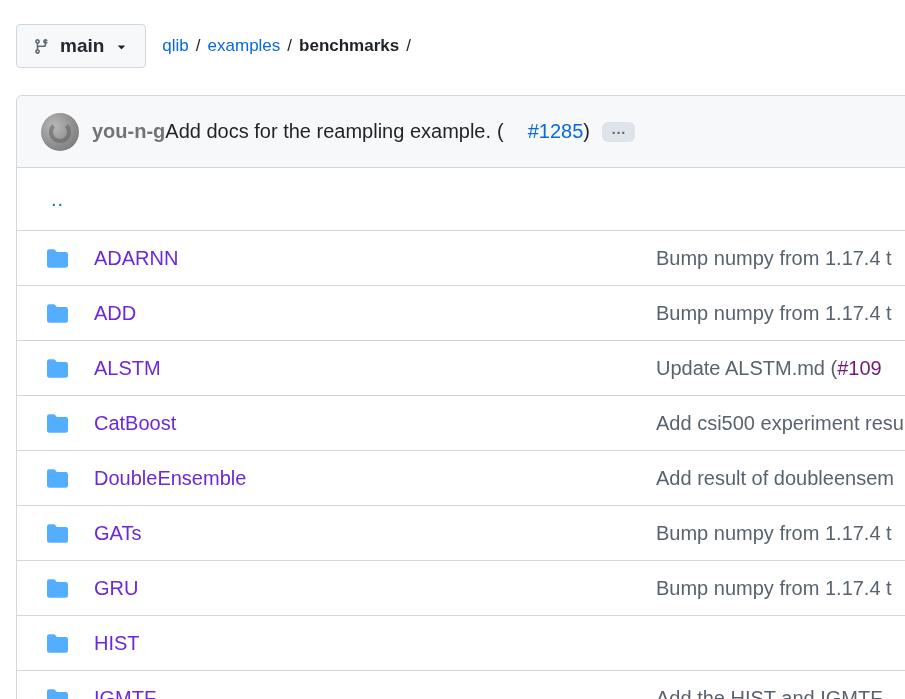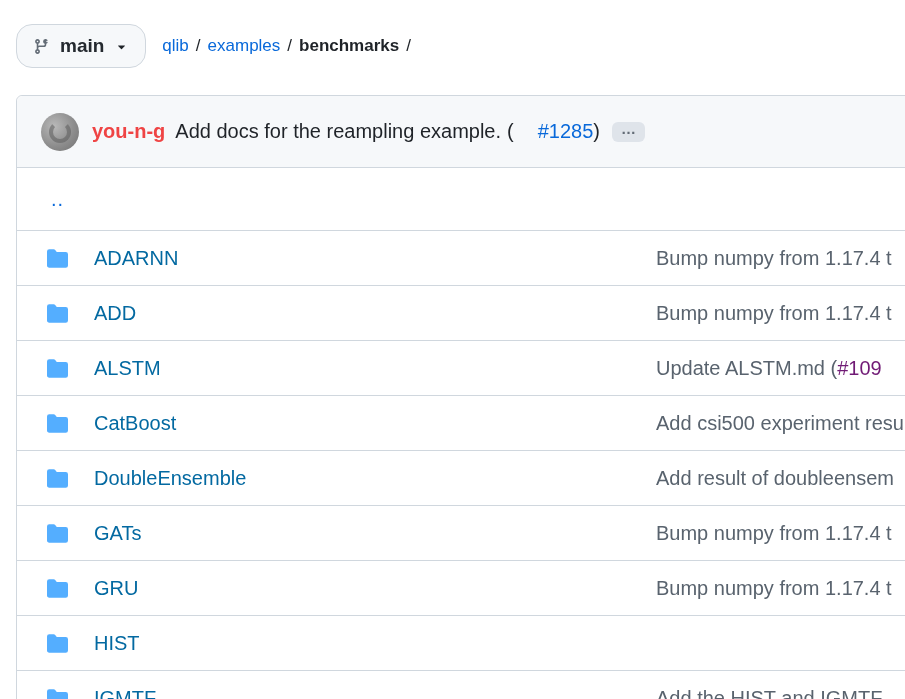--- a/index.html
+++ b/index.html
@@ -20,21 +20,21 @@
     height: 44px;
   }
   .branch-btn {
     display: inline-flex;
     align-items: center;
     gap: 10px;
     height: 44px;
     padding: 0 16px;
     background: #f6f8fa;
     border: 1px solid #d0d7de;
-    border-radius: 16px;
+    border-radius: 4px;
     font-family: inherit;
     font-size: 19px;
     font-weight: 600;
     color: #24292f;
     cursor: pointer;
   }
   .branch-btn svg { display: block; }
   .breadcrumb {
     margin-left: 16px;
     font-size: 17px;
@@ -75,21 +75,21 @@
   }
   .avatar::after {
     content: "";
     position: absolute;
     inset: 8px;
     border-radius: 50%;
     border: 4px solid #5d5d5d;
     border-top-color: transparent;
     opacity: .55;
   }
-  .commit-author { font-weight: 700; color: #ef4444; margin-right: 10px; }
+  .commit-author { font-weight: 700; color: #737373; margin-right: 0; }
   .commit-msg { color: #1f2328; cursor: pointer; }
   .commit-paren { color: #1f2328; }
   .commit-pr-link { color: #0969da; margin-left: 24px; }
   .ellipsis-btn {
     margin-left: 12px;
     border: none;
     background: #dfe4ea;
     color: #636c76;
     border-radius: 6px;
     font-family: inherit;
@@ -116,21 +116,21 @@
     position: relative;
     display: flex;
     align-items: center;
     height: 55px;
     padding-left: 30px;
     border-top: 1px solid #d0d7de;
     font-size: 20px;
   }
   .ficon { width: 21px; height: 21px; flex: none; margin-right: 26px; }
   .ficon svg { display: block; }
-  .fname { color: #0369a1; }
+  .fname { color: #6d28d9; }
   .fmsg {
     position: absolute;
     left: 639px;
     top: 50%;
     transform: translateY(-50%);
     color: #59636e;
     white-space: nowrap;
     cursor: pointer;
   }
   .fmsg .msg-link { color: #701a75; }

